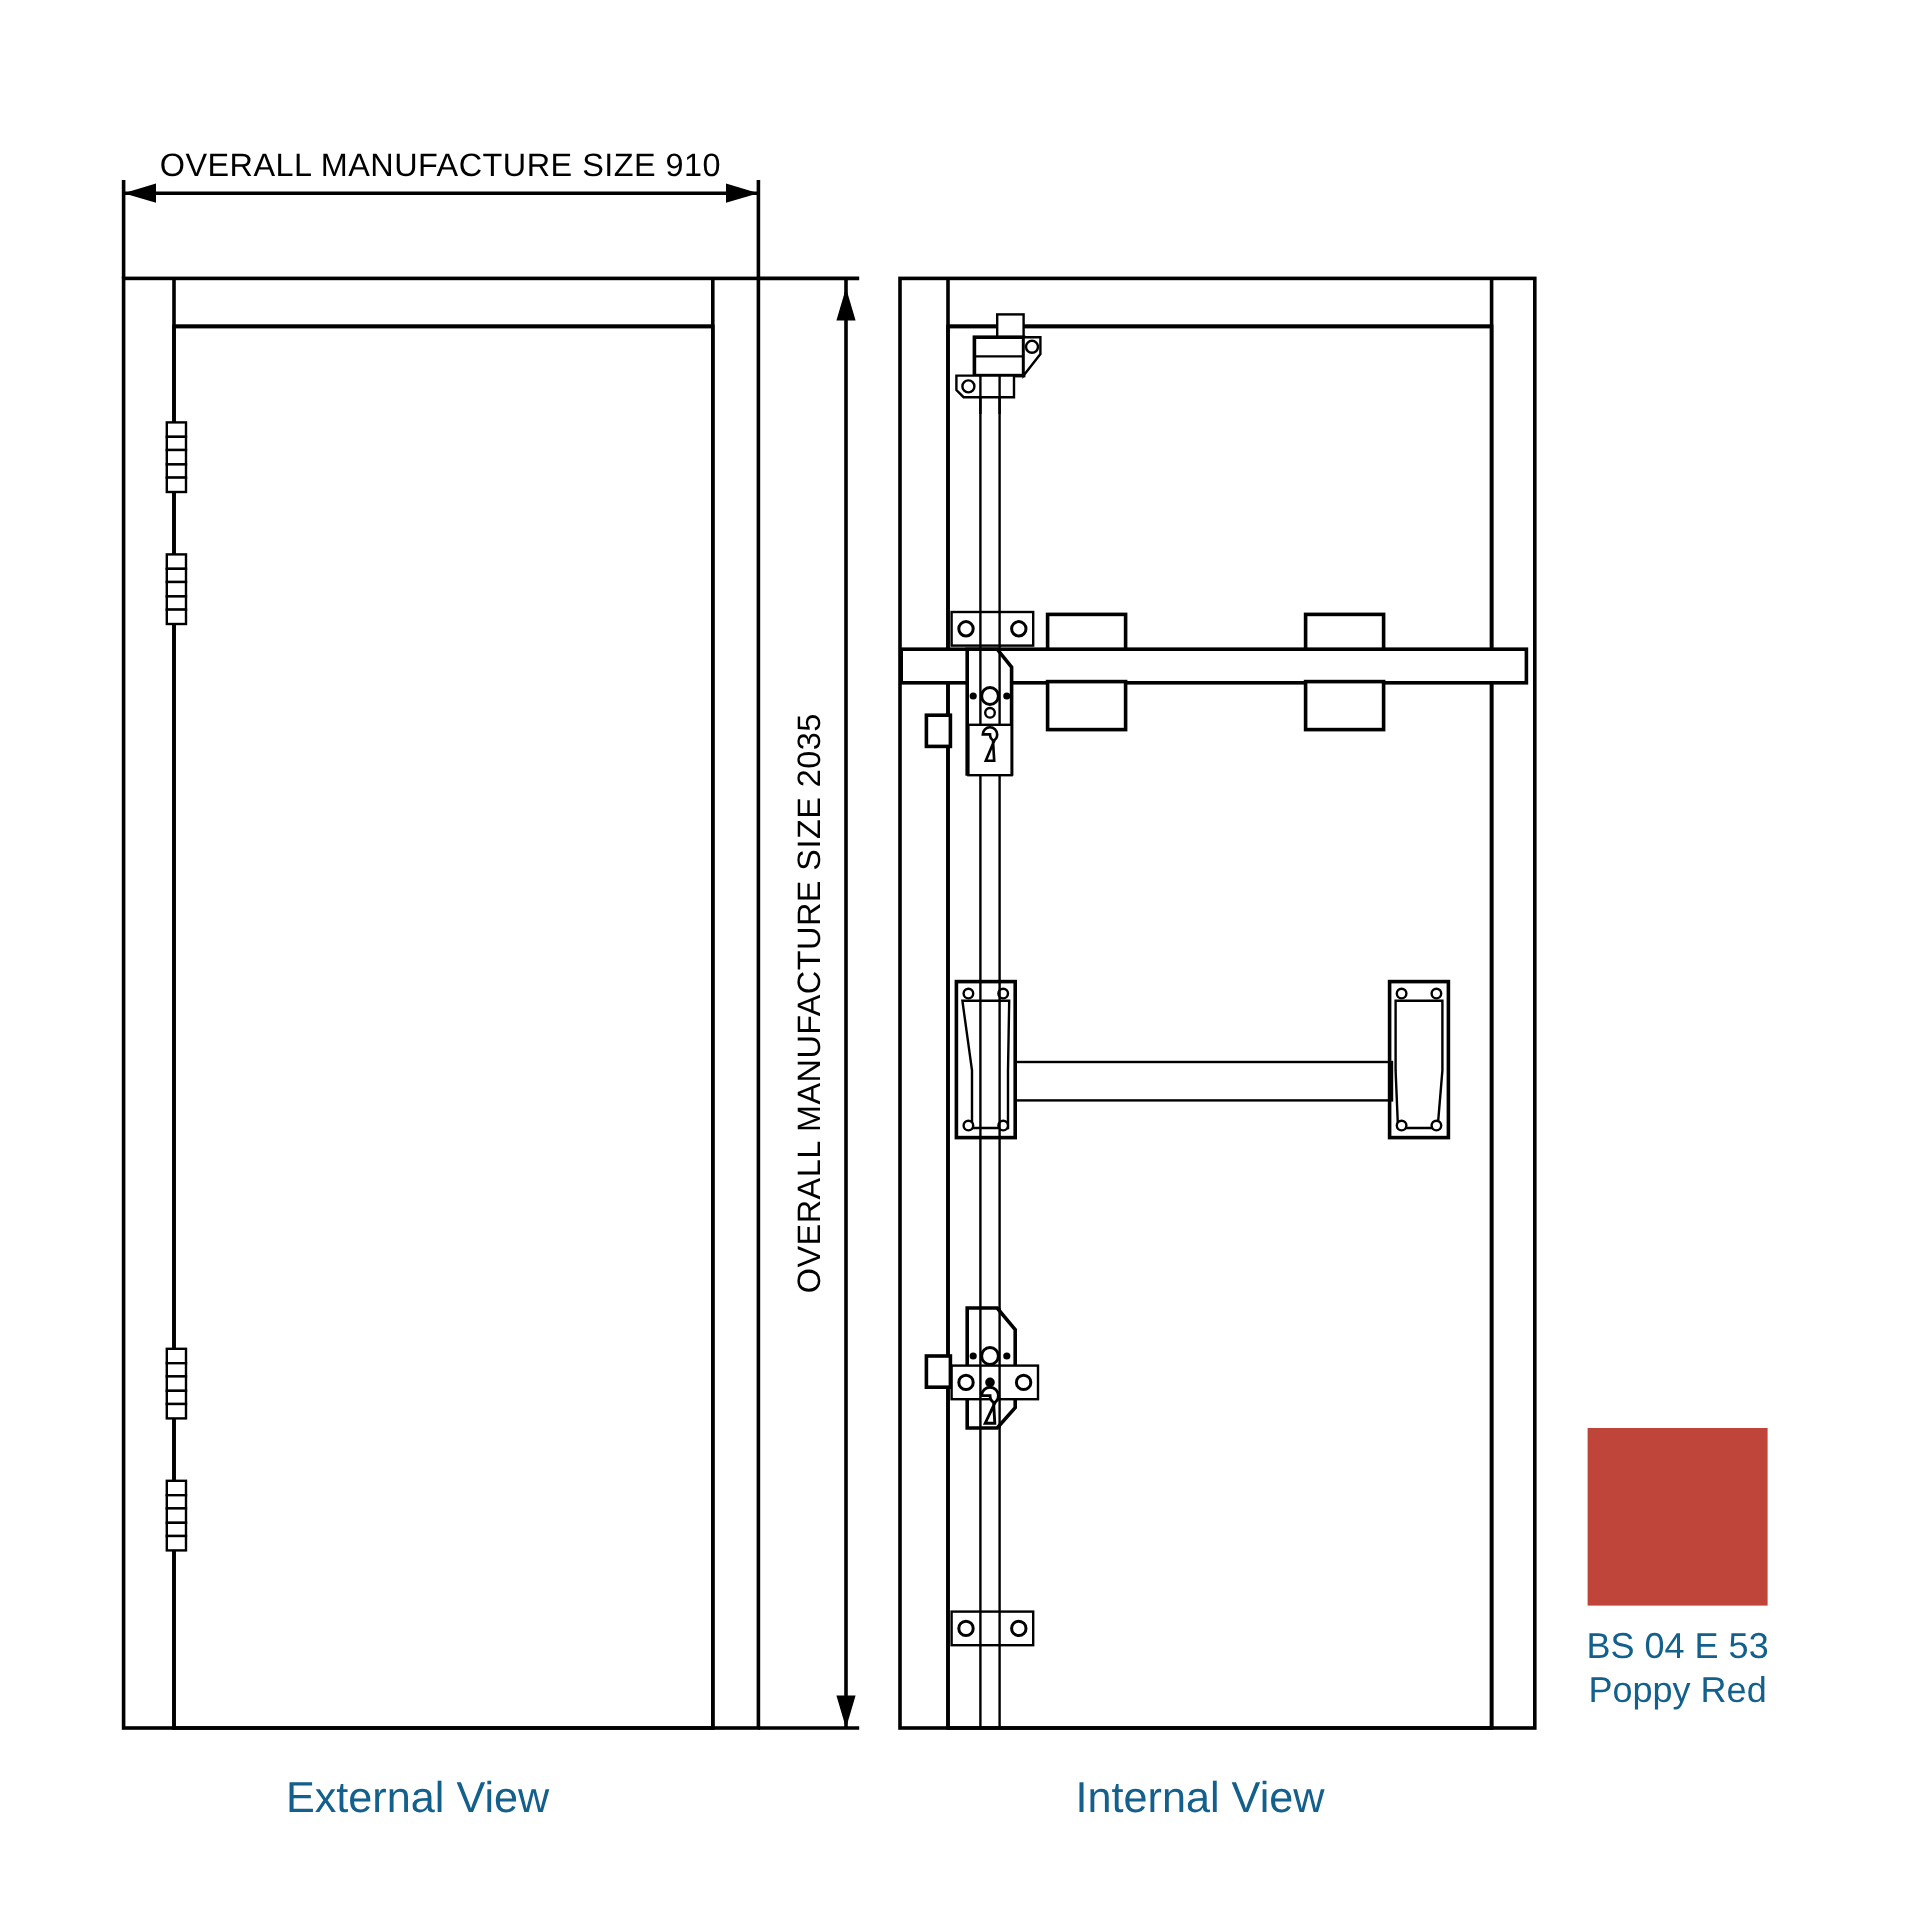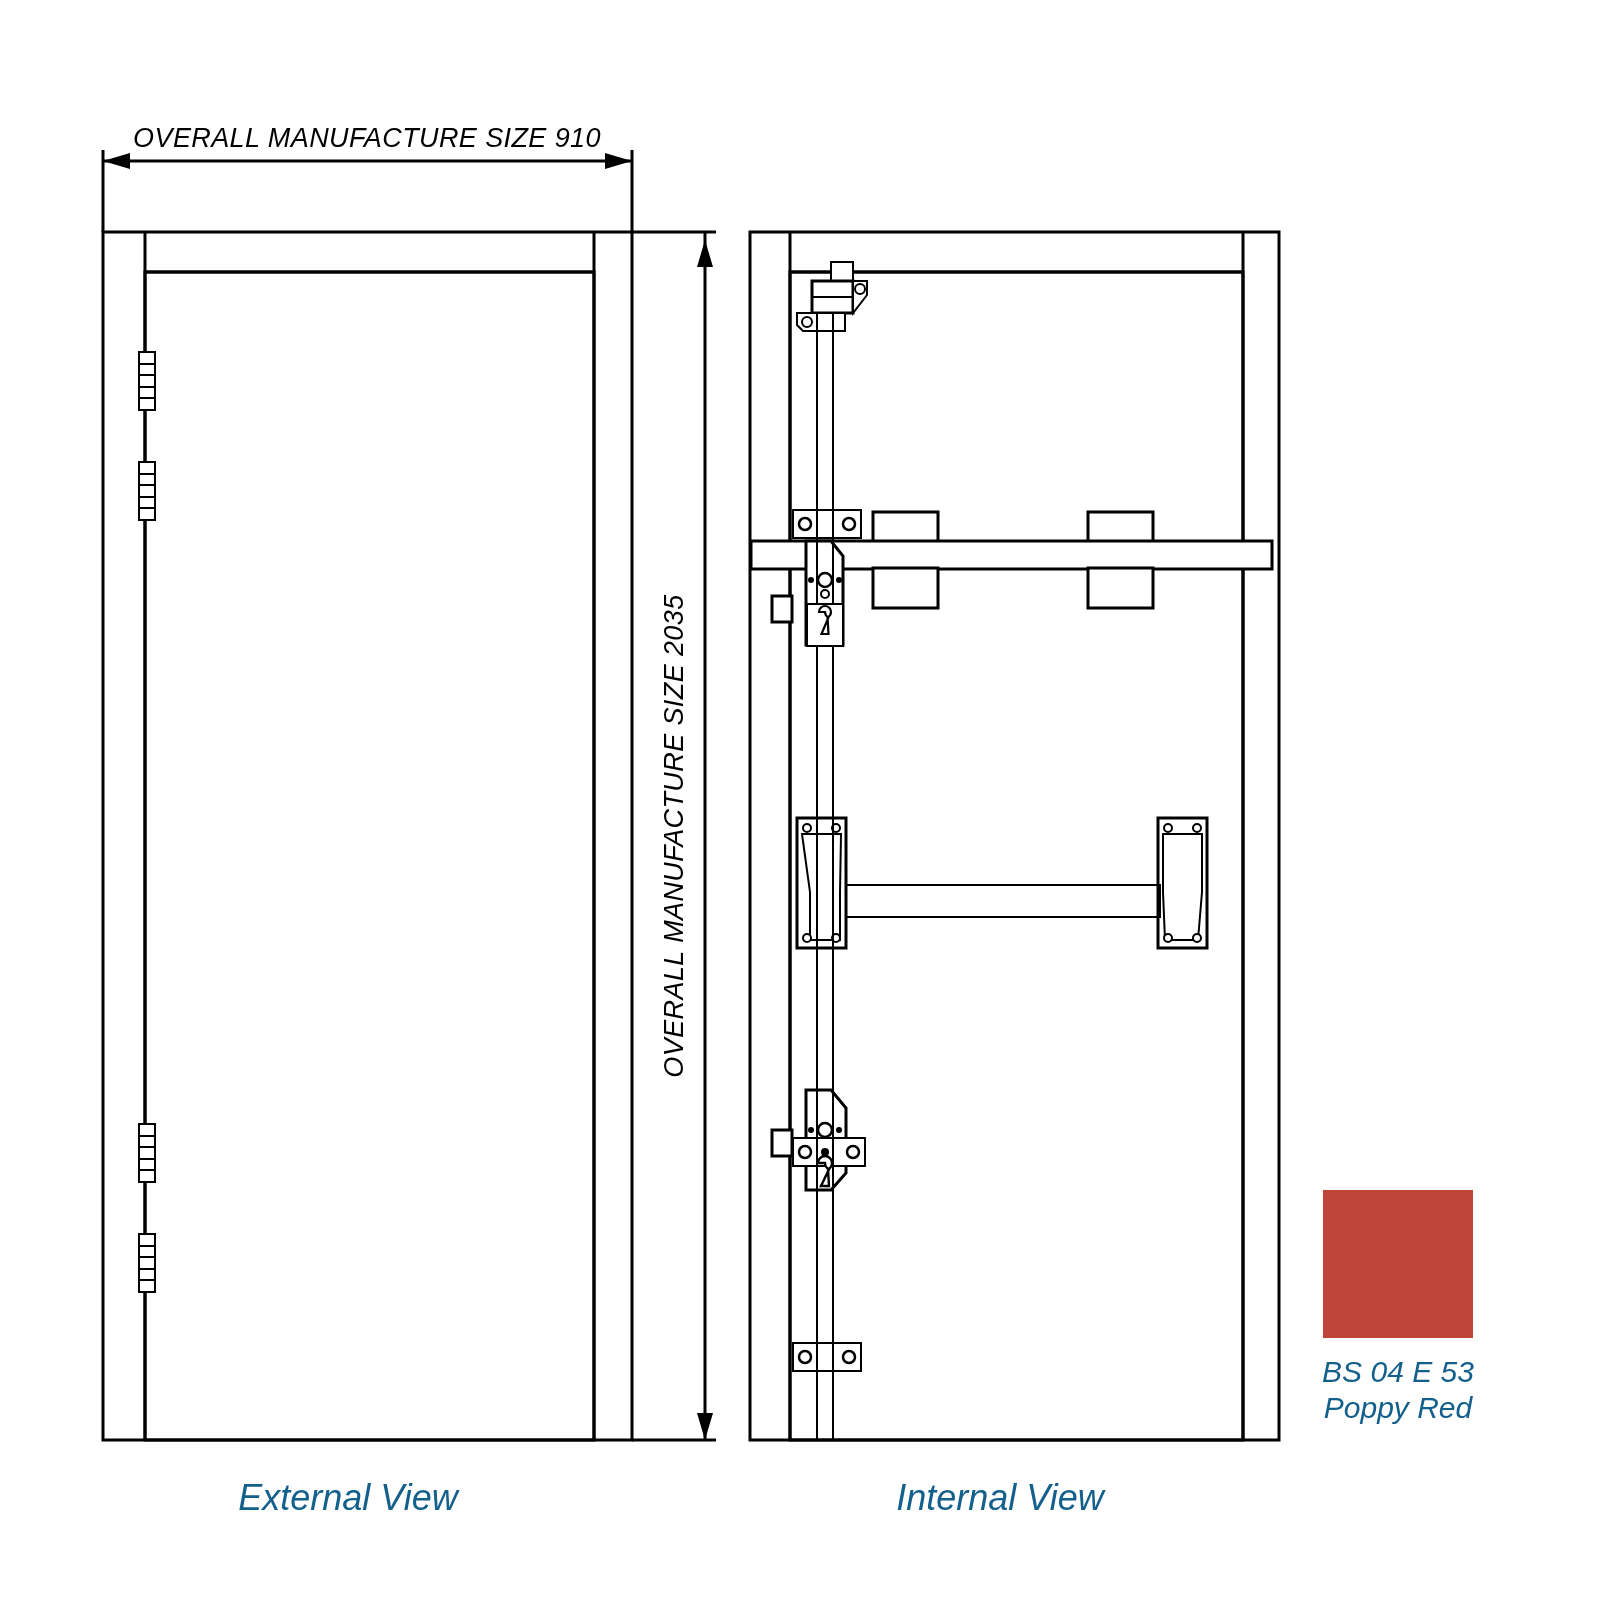--- a/index.html
+++ b/index.html
@@ -12,21 +12,20 @@
     width: 1600px;
     height: 1600px;
     font-family: "Liberation Sans", sans-serif;
     overflow: hidden;
   }
   #drawing-root {
     position: relative;
     width: 1600px;
     height: 1600px;
     background: #ffffff;
-    font-style: italic;
   }
   svg#door-drawing {
     display: block;
     width: 1600px;
     height: 1600px;
   }
   .ln {
     fill: none;
     stroke: #000000;
     stroke-width: 3;

